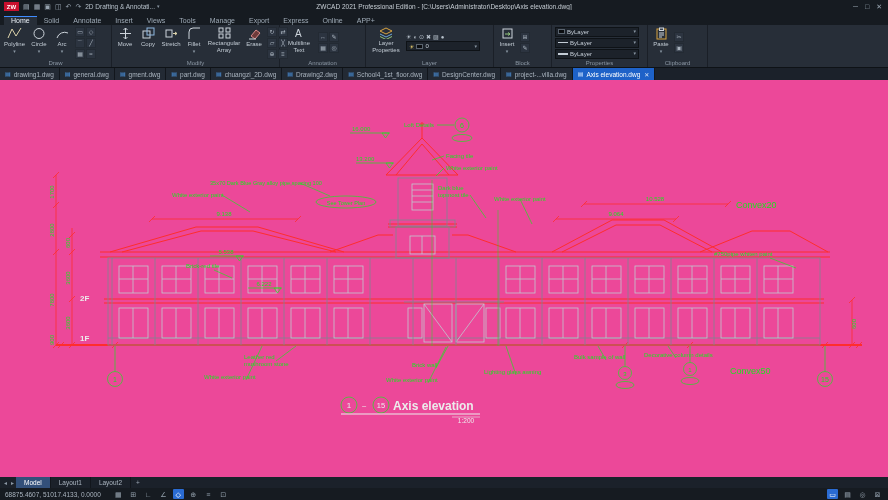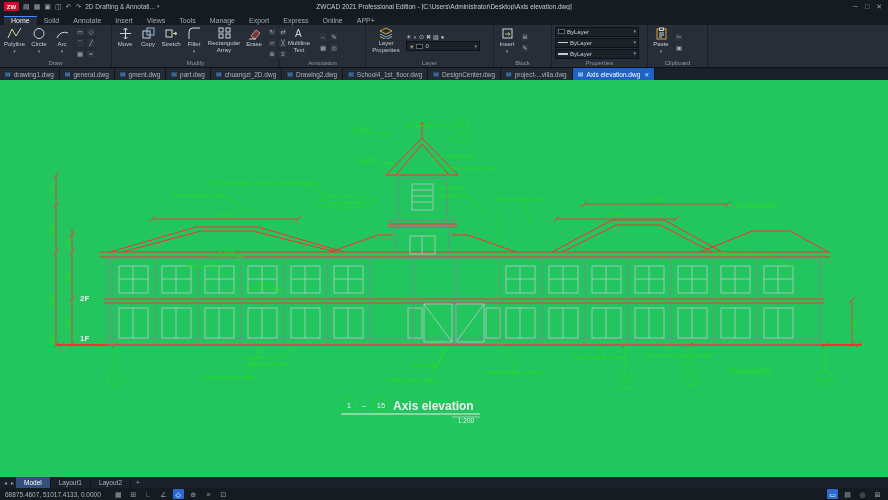--- a/index.html
+++ b/index.html
@@ -38,21 +38,21 @@
 .layericons{display:flex;gap:2px;}
 .layericons span{font-size:6px;color:#b8c2cc;line-height:1;}
 
 .doctabs{height:12px;background:#1b212a;display:flex;align-items:stretch;font-size:6.5px;color:#aab4bf;flex:none;overflow:hidden;}
 .dtab{display:flex;align-items:center;gap:3px;padding:0 5px;border-right:1px solid #12161c;background:#232a34;white-space:nowrap;}
 .dtab .fic{color:#4f9cf0;font-size:6px;line-height:1;}
 .dtab.active{background:#1e62c8;color:#fff;}
 .dtab.active .fic{color:#cfe3ff;}
 .dtab .closex{font-size:6px;color:#dce8f8;margin-left:1px;}
 
-.canvas{flex:1;background:#22c55e;position:relative;}
+.canvas{flex:1;background:#ec4899;position:relative;}
 .canvas svg{position:absolute;inset:0;}
 .win{stroke:#c2c8cf;fill:none;stroke-width:.8;}
 .wall{stroke:#7f868f;fill:none;stroke-width:.8;}
 .redl{stroke:#ff2d2d;fill:none;stroke-width:1;}
 .grnl{stroke:#22df22;fill:none;stroke-width:.7;}
 .grnt{fill:#22df22;font-family:"DejaVu Sans Mono",monospace;font-size:6px;}
 .whtt{fill:#ececec;font-family:"DejaVu Sans Mono",monospace;}
 
 .layoutbar{height:11px;background:#1b212a;display:flex;align-items:center;font-size:6.5px;color:#aab4bf;padding-left:2px;flex:none;}
 .lnav{font-size:6px;color:#8a96a3;padding:0 2px;}

